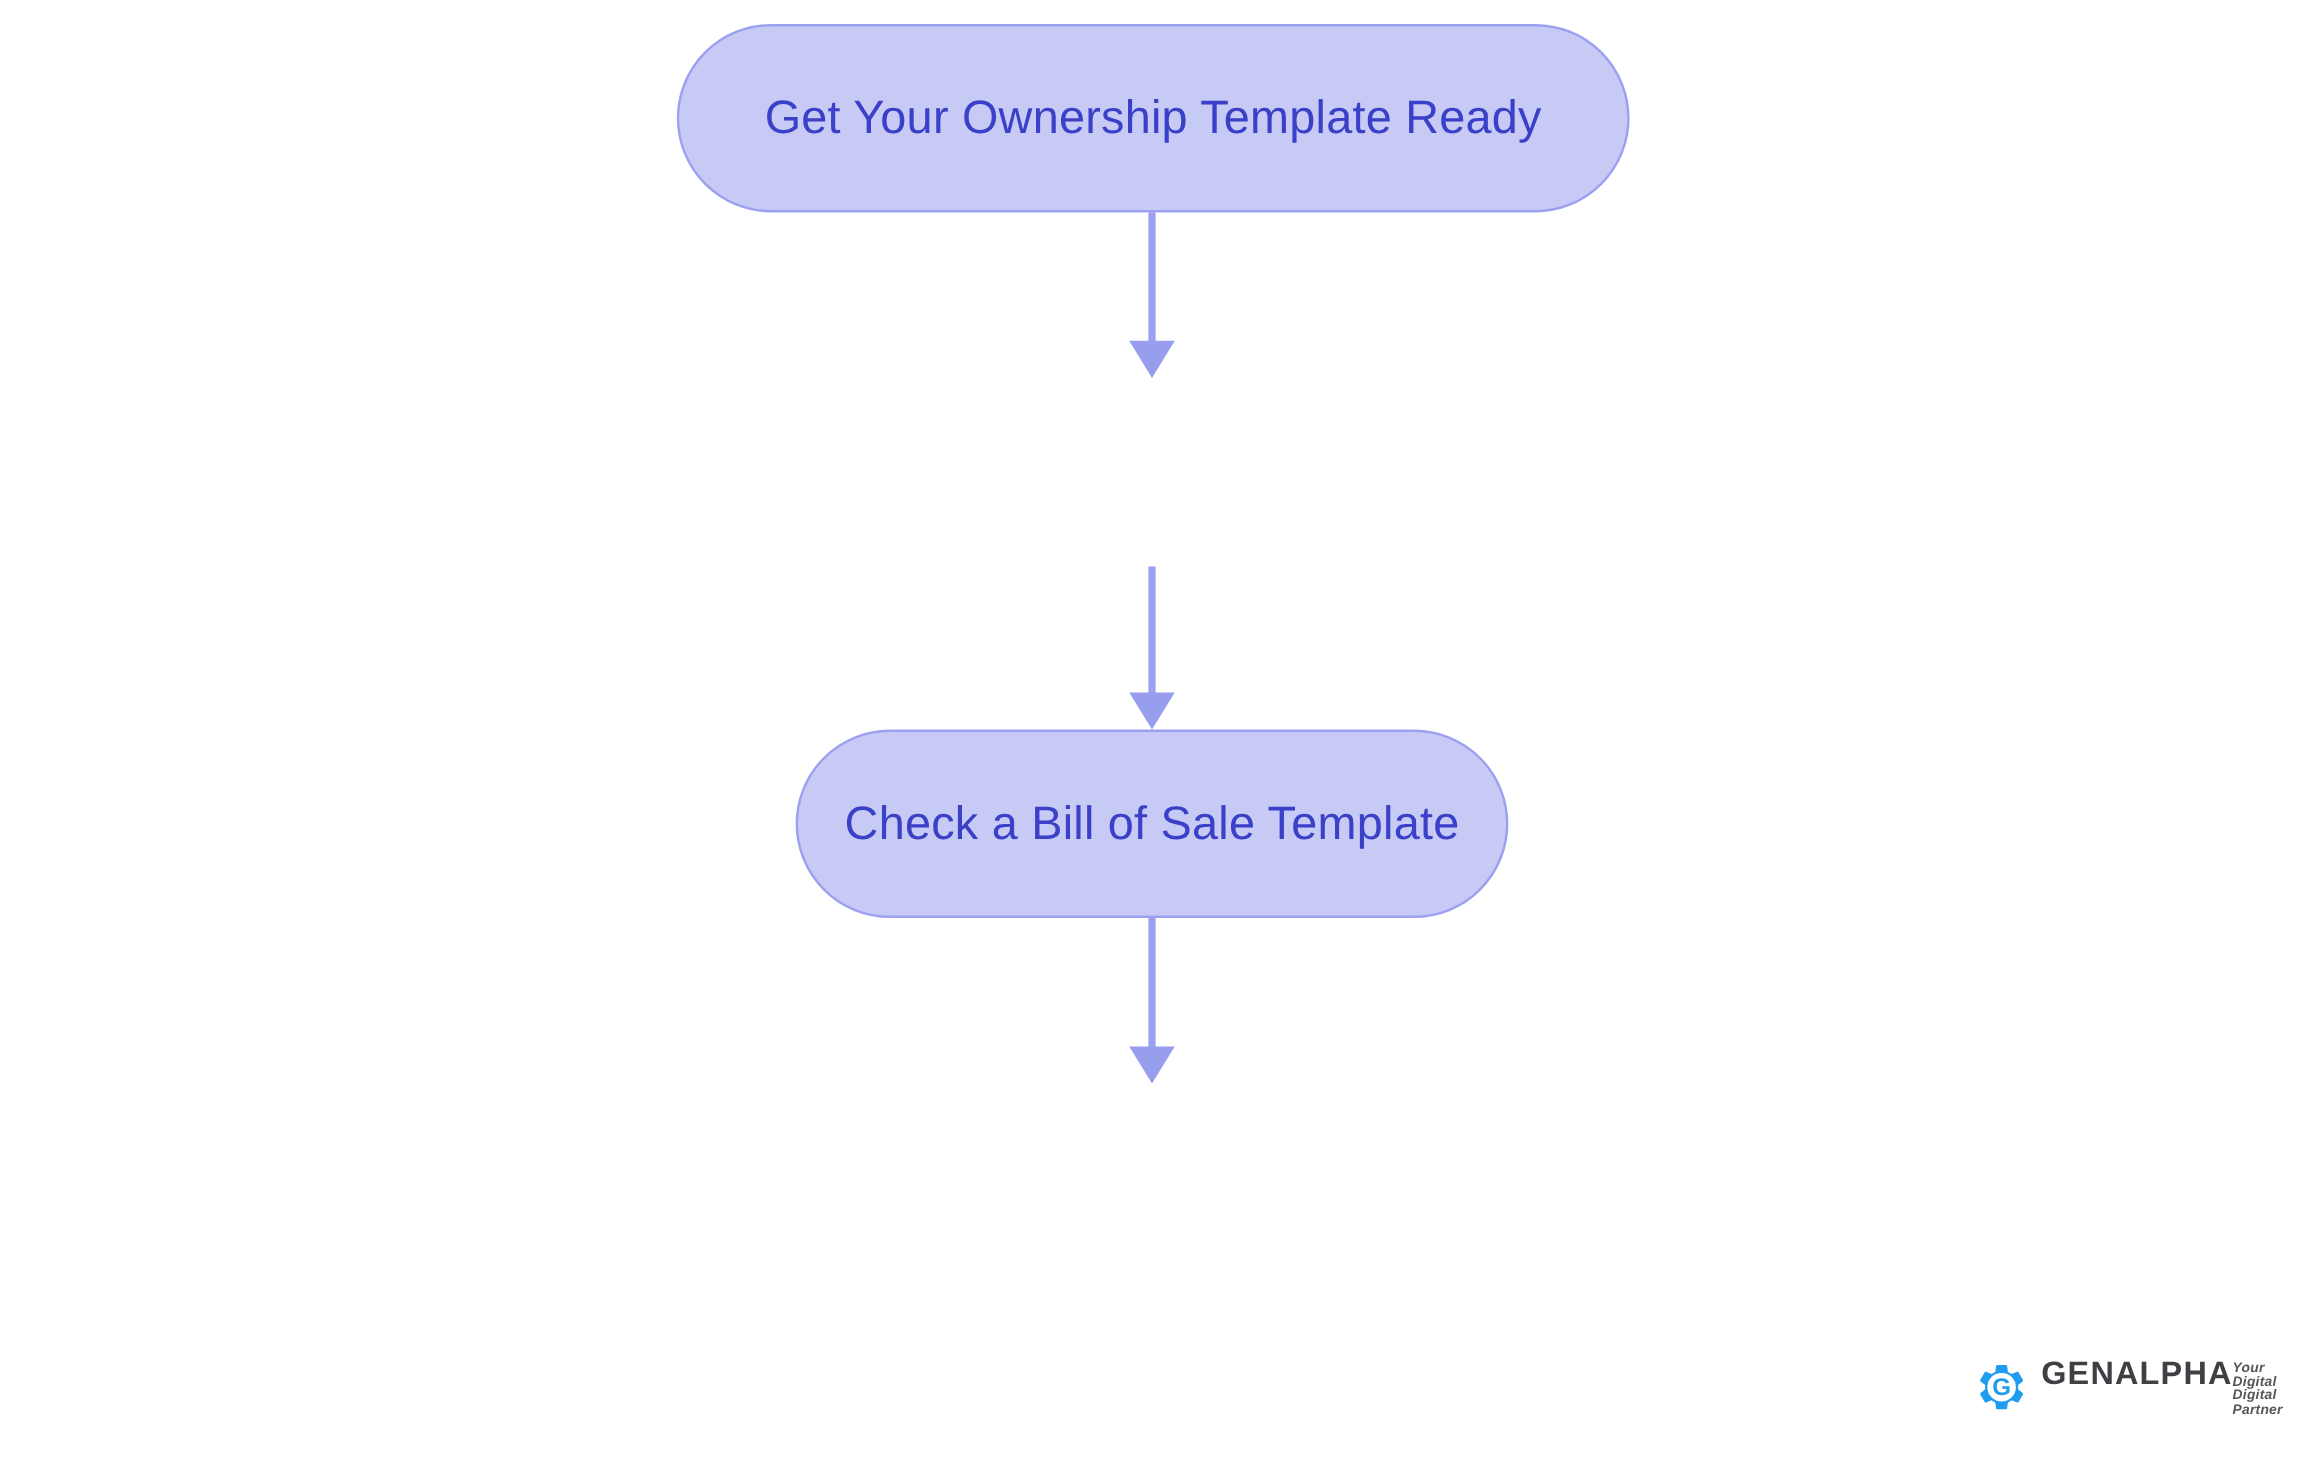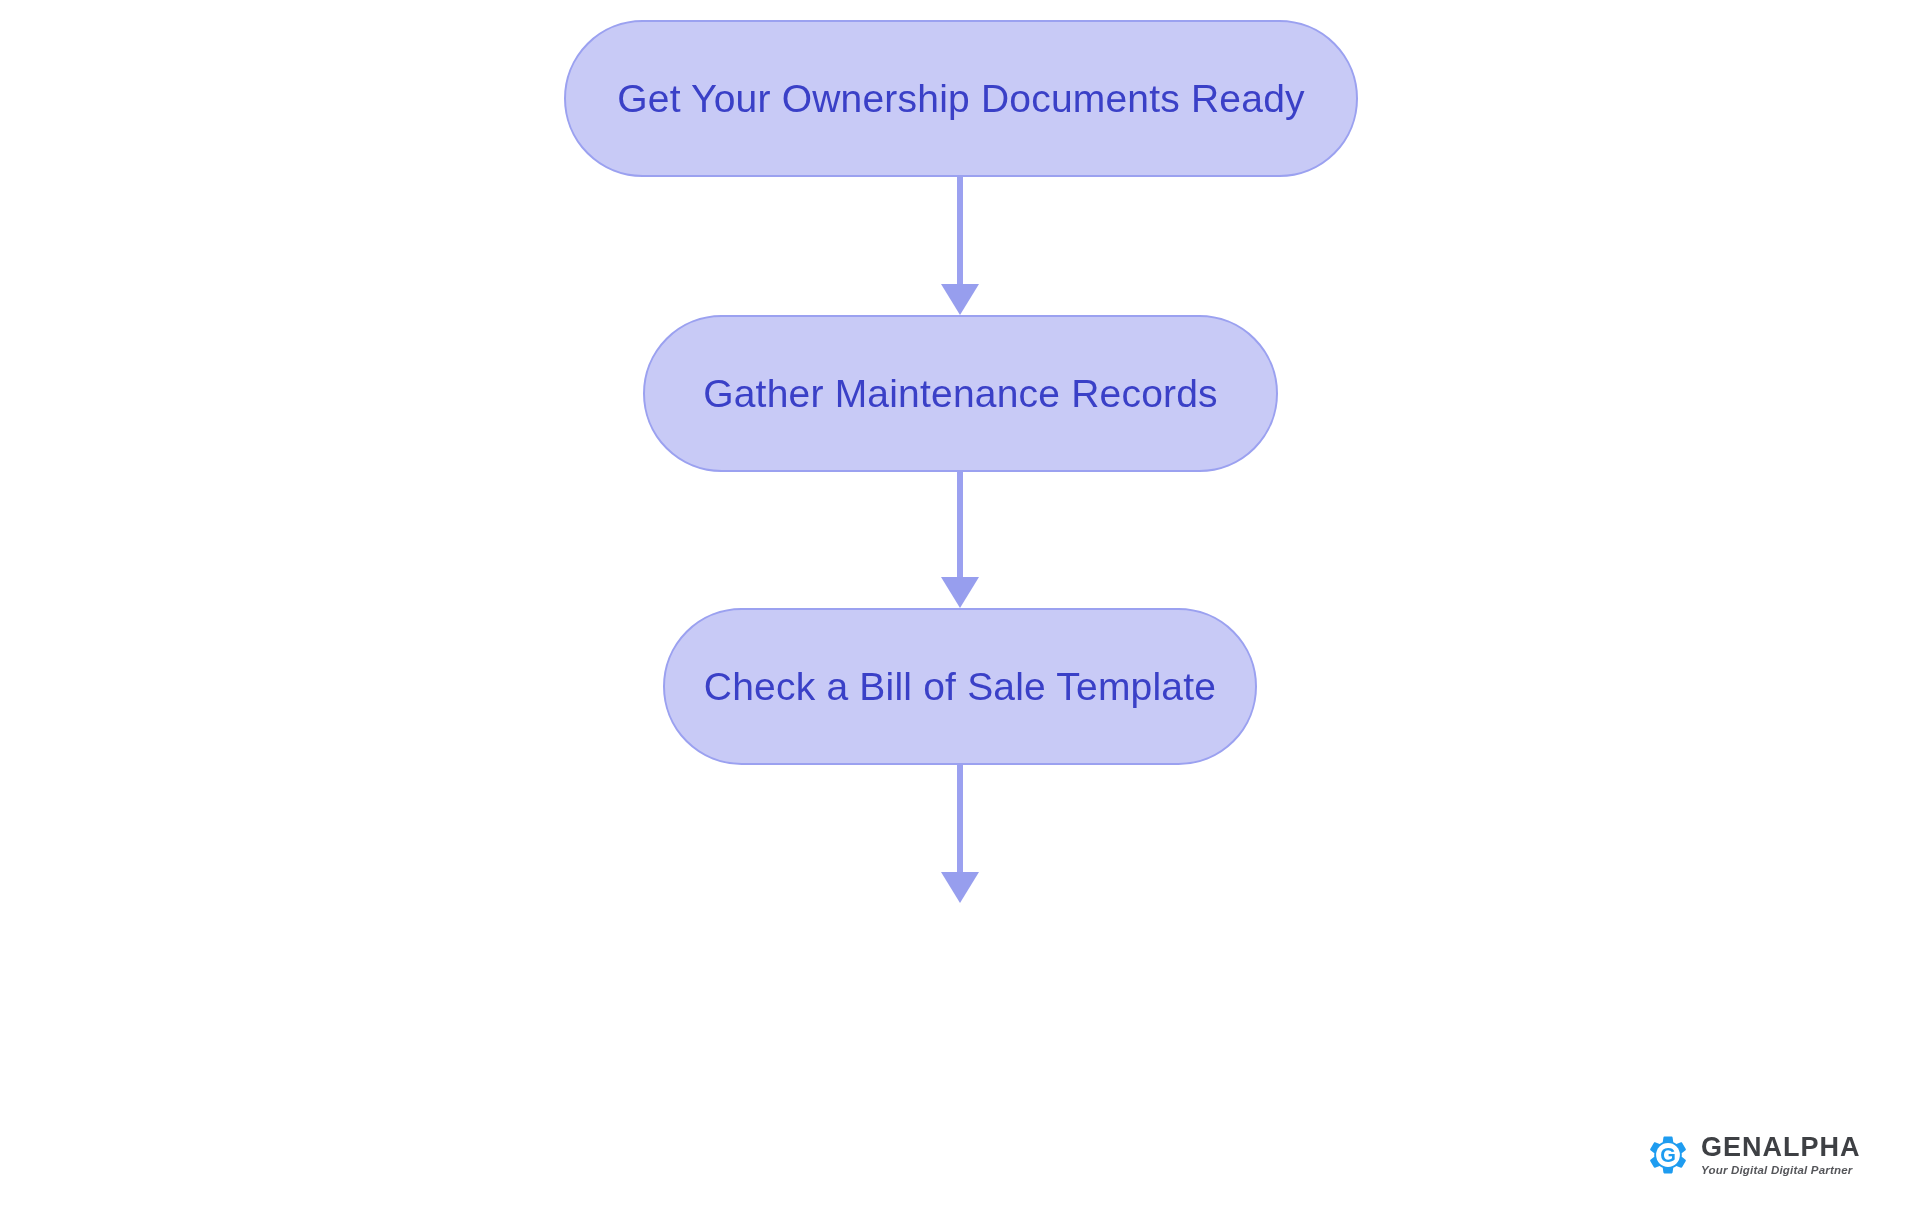--- a/index.html
+++ b/index.html
@@ -70,21 +70,20 @@
     align-items: center;
   }
   .logo .gear {
     width: 46px;
     height: 48px;
     flex: 0 0 auto;
   }
   .logo .text-block {
     margin-left: 10px;
     display: flex;
-    flex-direction: column;
     justify-content: center;
   }
   .logo .brand-name {
     font-size: 27px;
     font-weight: 700;
     color: #3e4044;
     letter-spacing: 1px;
     line-height: 1;
   }
   .logo .brand-tagline {
@@ -96,31 +95,28 @@
     letter-spacing: 0.2px;
     line-height: 1;
   }
 </style>
 </head>
 <body>
 
 <div id="stage">
 
   <div class="node node-1">
-    <span>Get Your Ownership Documents Ready</span>
+    <span>Get Your Ownership Template Ready</span>
   </div>
 
   <div class="arrow arrow-1">
     <div class="stem"></div>
     <div class="head"></div>
   </div>
 
-  <div class="node node-2">
-    <span>Gather Maintenance Records</span>
-  </div>
 
   <div class="arrow arrow-2">
     <div class="stem"></div>
     <div class="head"></div>
   </div>
 
   <div class="node node-3">
     <span>Check a Bill of Sale Template</span>
   </div>
 

